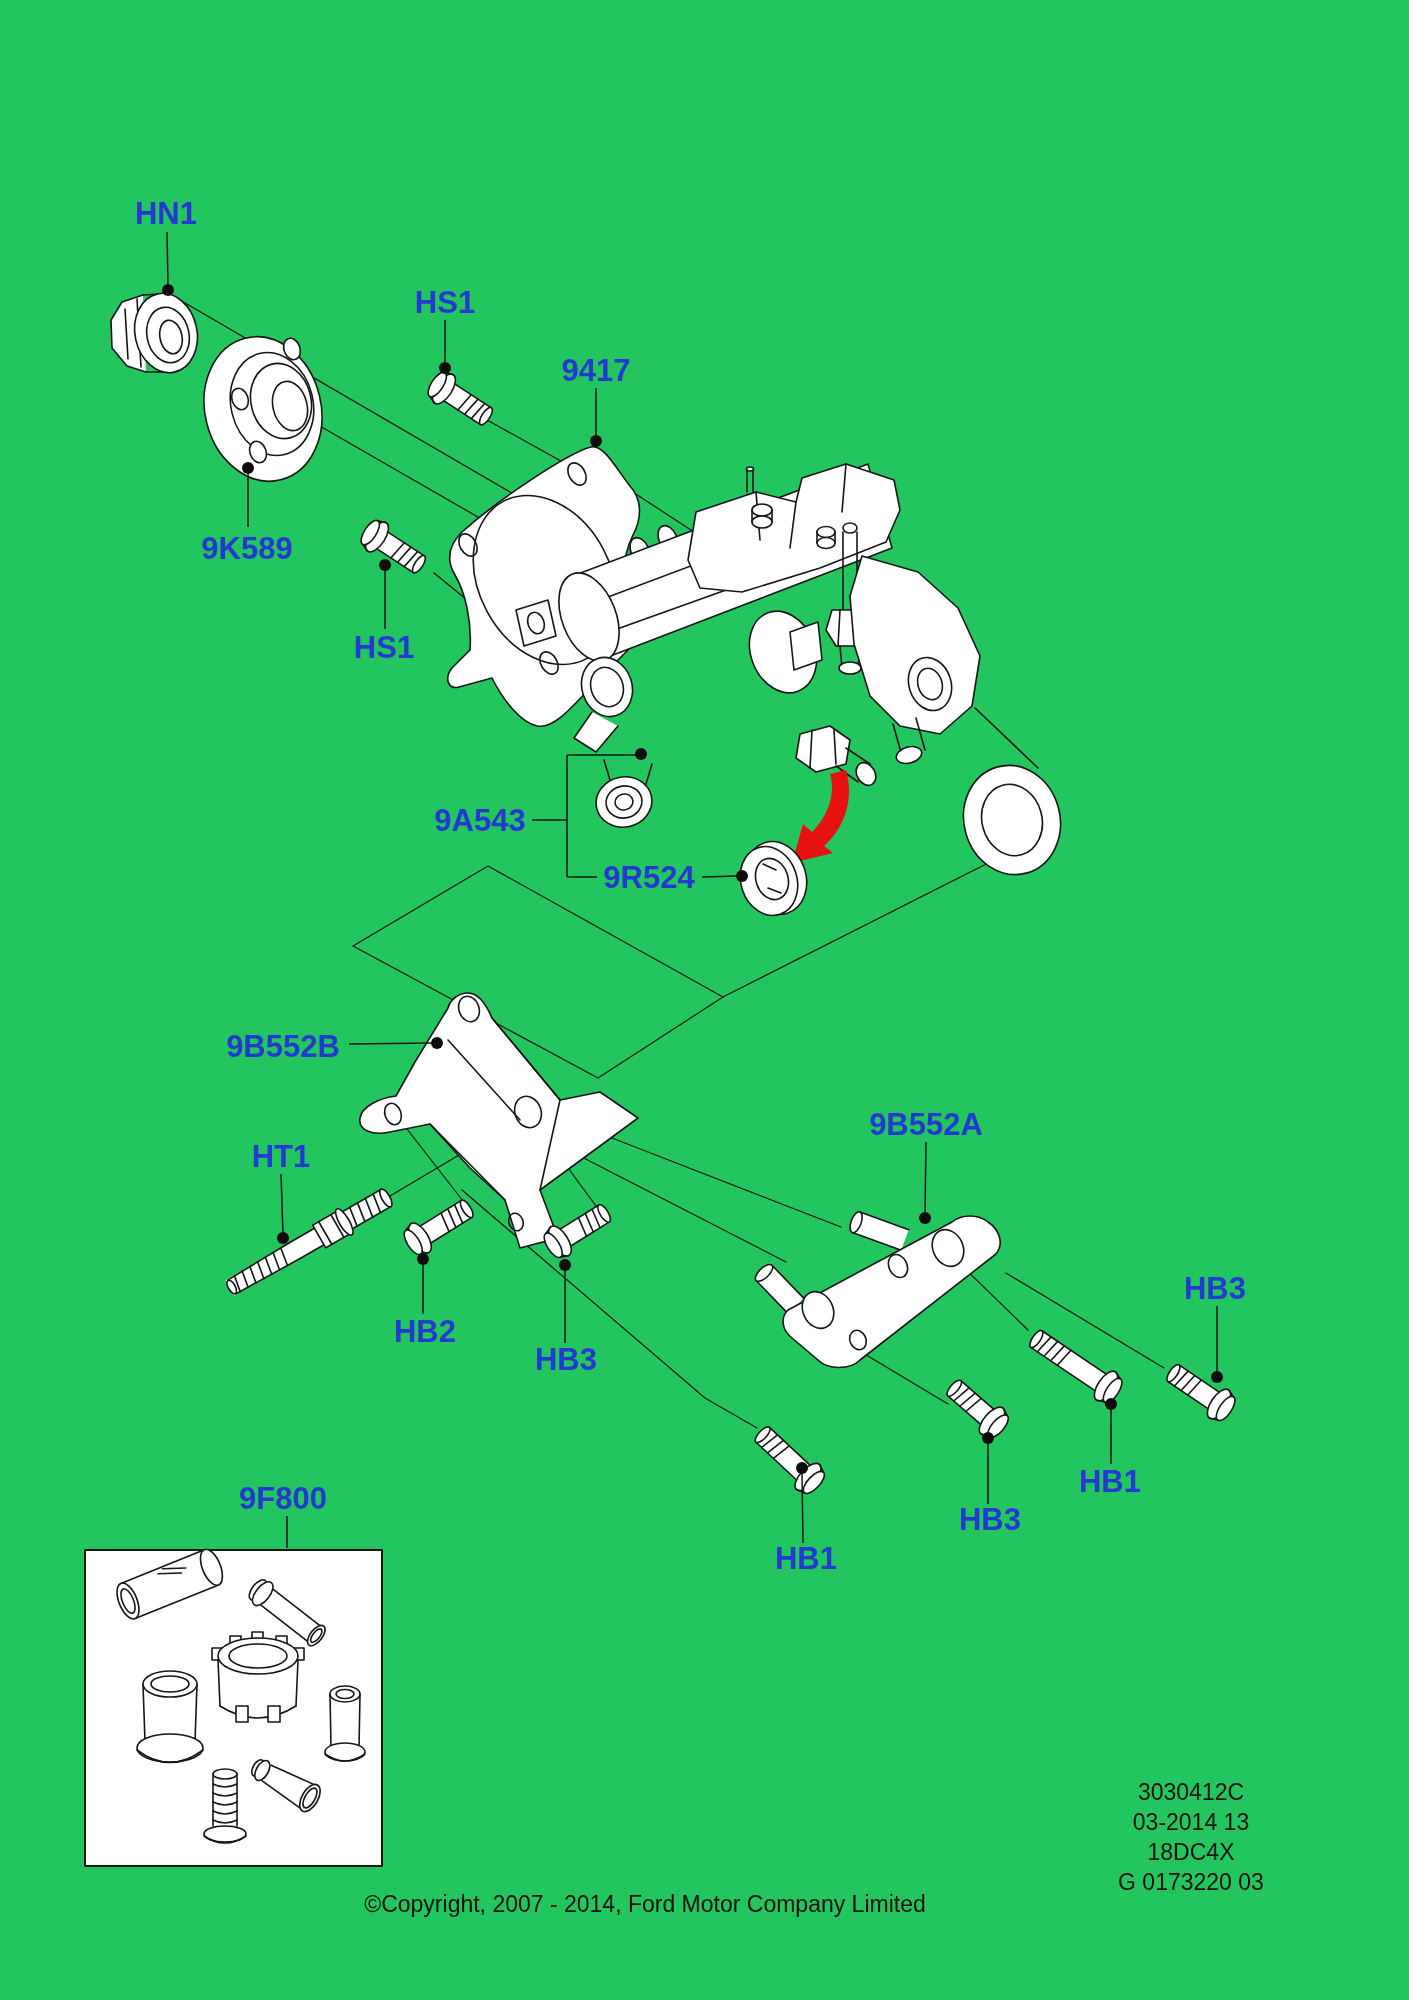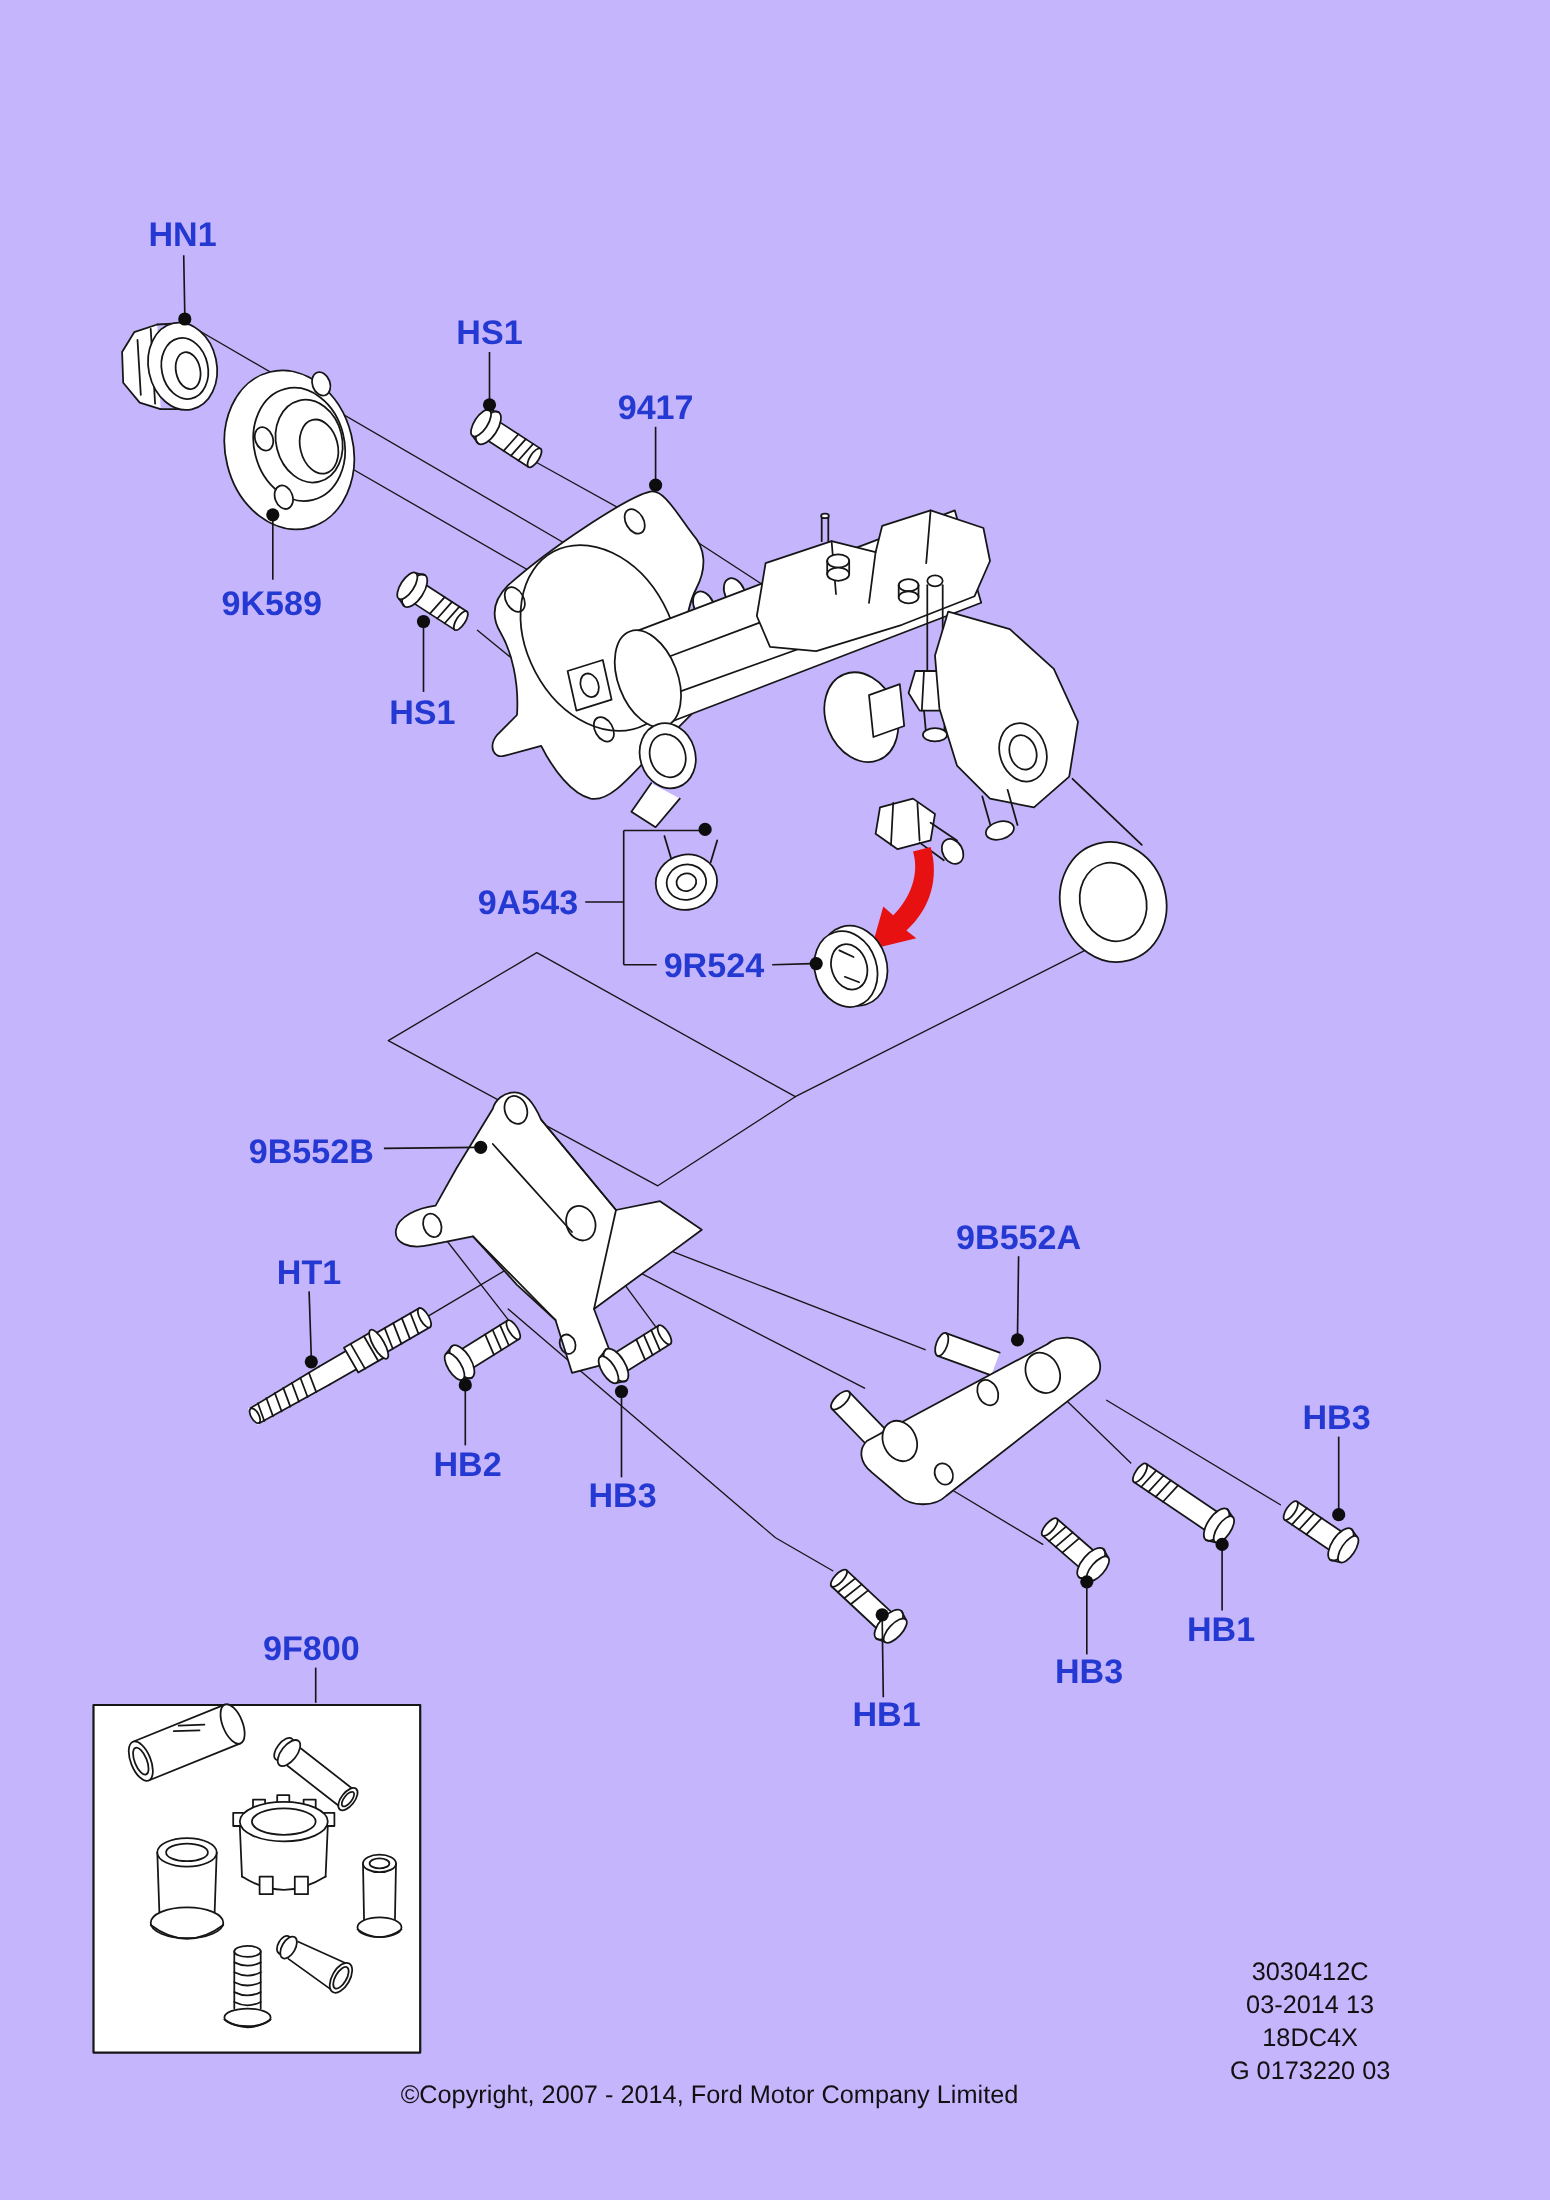--- a/index.html
+++ b/index.html
@@ -1,16 +1,16 @@
 <!DOCTYPE html>
 <html><head>
 <meta charset="utf-8">
 <style>
   html,body{margin:0;padding:0;background:#fff;}
-  #canvas{position:relative;width:1409px;height:2000px;background:#c4b5fd;overflow:hidden;
+  #canvas{position:relative;width:1409px;height:2000px;background:#22c55e;overflow:hidden;
           font-family:"Liberation Sans", sans-serif;}
   svg{position:absolute;left:0;top:0;}
   .part-label{font-family:"Liberation Sans", sans-serif;font-weight:bold;font-size:31px;cursor:pointer;}
   .stamp-text{font-family:"Liberation Sans", sans-serif;font-size:23px;fill:#111;}
   .copyright-text{font-family:"Liberation Sans", sans-serif;font-size:23px;fill:#111;}
   .lineart{stroke:#161616;fill:none;stroke-width:1.6;stroke-linecap:round;stroke-linejoin:round;}
   .thin{stroke-width:1.2;}
   .leader{stroke:#161616;stroke-width:1.5;fill:none;}
   .dot{fill:#0d0d0d;stroke:none;}
 </style>

